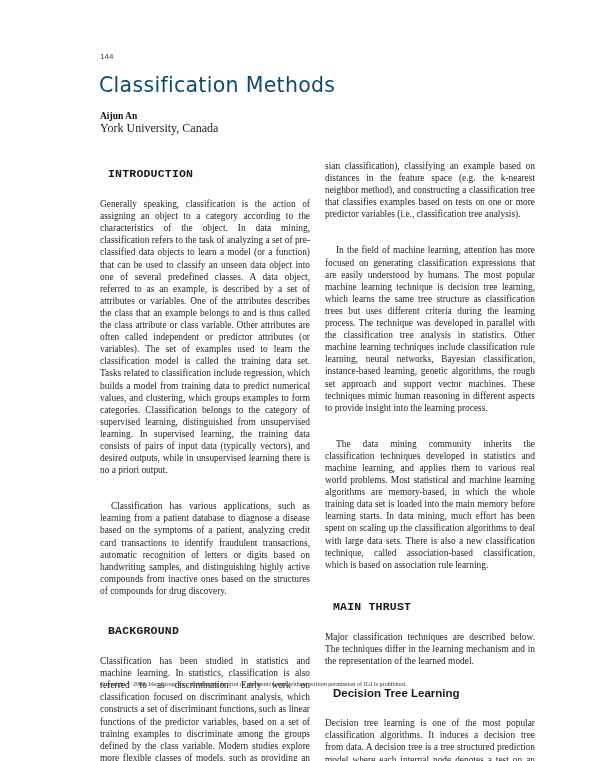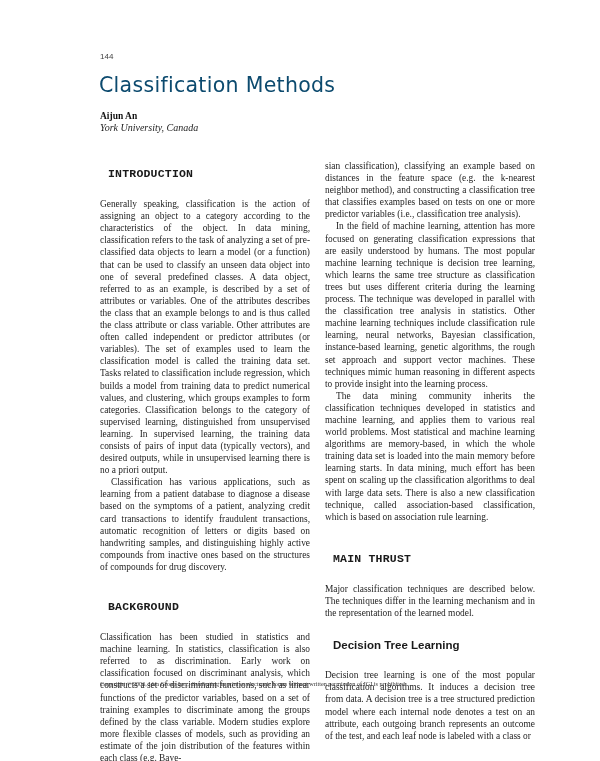--- a/index.html
+++ b/index.html
@@ -1,26 +1,26 @@
 <!DOCTYPE html>
 <html><head>
 <meta charset="utf-8">
 <style>
   html, body { margin: 0; padding: 0; background: #ffffff; }
   body { width: 600px; height: 761px; position: relative; overflow: hidden; color: #222; }
   .page-num { position: absolute; left: 100px; top: 52px; font-family: "Liberation Sans", sans-serif; font-size: 8px; color: #444; }
   .title { position: absolute; left: 99px; top: 73px; font-family: "DejaVu Sans", sans-serif; font-size: 20.5px; color: #0c4a6e; letter-spacing: 0.3px; margin: 0; font-weight: normal; }
   .author { position: absolute; left: 100px; top: 110px; font-family: "Liberation Serif", serif; }
   .author .name { font-weight: bold; font-size: 9.5px; color: #111; line-height: 12px; }
-  .author .affil { font-style: italic; font-size: 10px; color: #222; line-height: 12px; }
+  .author .affil { font-size: 12px; color: #222; line-height: 12px; }
   .col { position: absolute; top: 160px; width: 210px; font-family: "Liberation Serif", serif; font-size: 9.4px; line-height: 12.1px; color: #1e1e1e; text-align: justify; }
   .col-left { left: 100px; }
   .col-right { left: 325px; }
   .col p { margin: 0; }
-  .col p.indent { text-indent: 11px; }
+  .col p.indent { text-indent: 11px; margin-top: 24px; }
   .h2 { font-family: Liberation Mono, monospace; font-weight: bold; font-size: 11.5px; color: #1a1a1a; margin: 8px; letter-spacing: 0.2px; }
   .h3 { font-family: "Liberation Sans", sans-serif; font-weight: bold; font-size: 11.5px; color: #1a1a1a; margin: 8px; }
   .footer { position: absolute; left: 100px; top: 680px; width: 400px; font-family: "Liberation Serif", serif; font-size: 6.2px; color: #333; white-space: nowrap; }
 </style>
 </head>
 <body>
 
 <div class="page-num">144</div>
 <h1 class="title">Classification Methods</h1>
 <div class="author">

